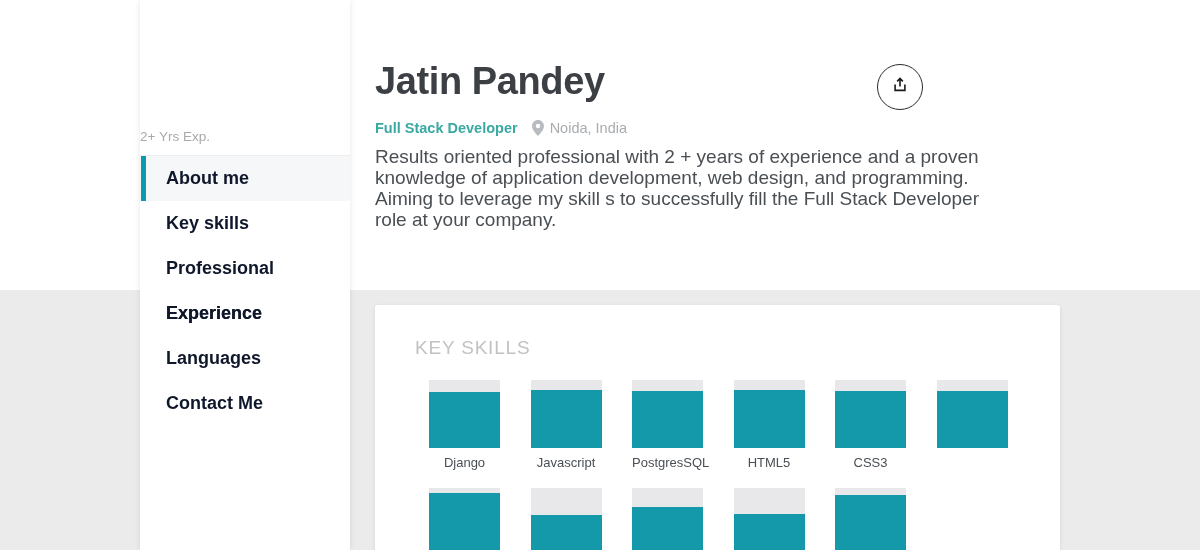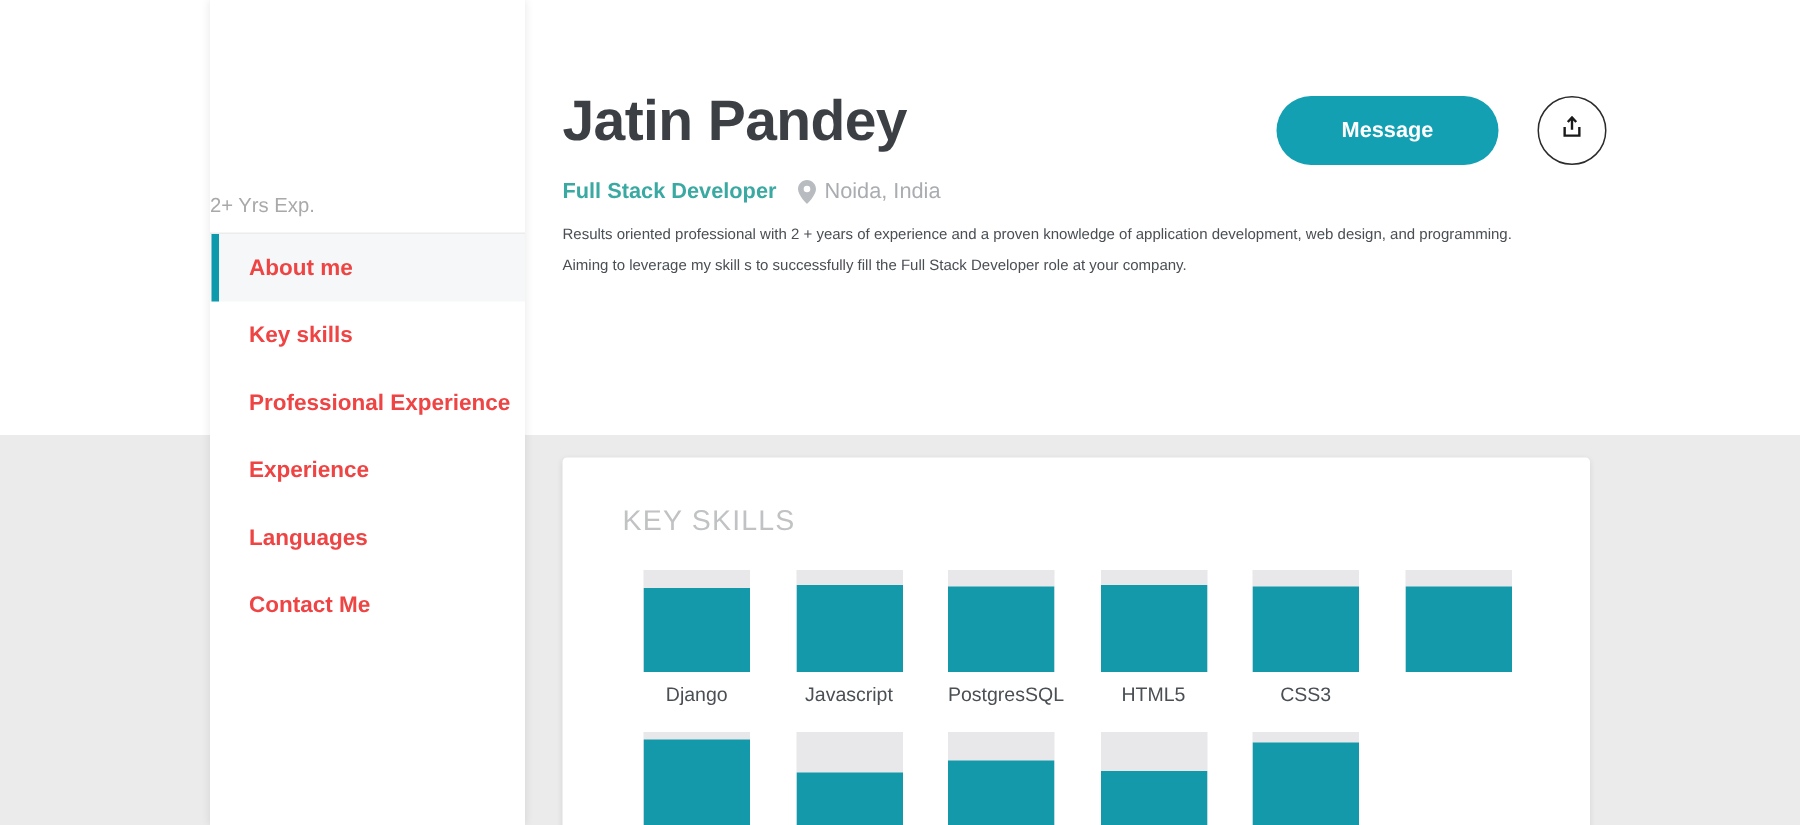--- a/index.html
+++ b/index.html
@@ -79,23 +79,23 @@
   .nav-list {
     position: relative;
     padding-top: 0;
   }
 
   .nav-item {
     position: relative;
     height: 45px;
     line-height: 45px;
     padding-left: 26px;
-    font-size: 15px;
+    font-size: 18px;
     font-weight: bold;
-    color: #ef4444;
+    color: #0f172a;
     cursor: pointer;
     box-sizing: border-box;
   }
 
   .nav-item.active {
     background: #f5f7f8;
   }
 
   .nav-item.active::before {
     content: "";
@@ -151,21 +151,21 @@
   .location {
     font-size: 14.5px;
     color: #a9adb1;
   }
 
   .bio {
     position: absolute;
     left: 0;
     top: 146px;
     width: 638px;
-    font-size: 10px;
+    font-size: 19px;
     line-height: 21px;
     color: #4a4f54;
   }
 
   
   .actions {
     position: absolute;
     left: 851px;
     top: 64px;
     display: flex;
@@ -305,21 +305,20 @@
           <path d="M6 0C2.7 0 0 2.7 0 6c0 4.3 6 10 6 10s6-5.7 6-10c0-3.3-2.7-6-6-6zm0 8.2A2.2 2.2 0 1 1 6 3.8a2.2 2.2 0 0 1 0 4.4z" fill="currentColor"></path>
         </svg>
       </span>
       <span class="location">Noida, India</span>
     </div>
 
     <div class="bio">Results oriented professional with 2 + years of experience and a proven knowledge of application development, web design, and programming. Aiming to leverage my skill s to successfully fill the Full Stack Developer role at your company.</div>
   </div>
 
   <div class="actions">
-    <button class="msg-btn">Message</button>
     <div class="share-btn">
       <span>
         <svg width="20" height="20" viewBox="0 0 20 20" aria-hidden="true">
           <path d="M10 2.2l3.4 3.6-1.2 1.1-1.4-1.5v6.1H9.2V5.4L7.8 6.9 6.6 5.8 10 2.2z" fill="#1a1a1a"></path>
           <path d="M4.3 9.6v6.6h11.4V9.6h-1.6v5H5.9v-5H4.3z" fill="#1a1a1a"></path>
         </svg>
       </span>
     </div>
   </div>
 

